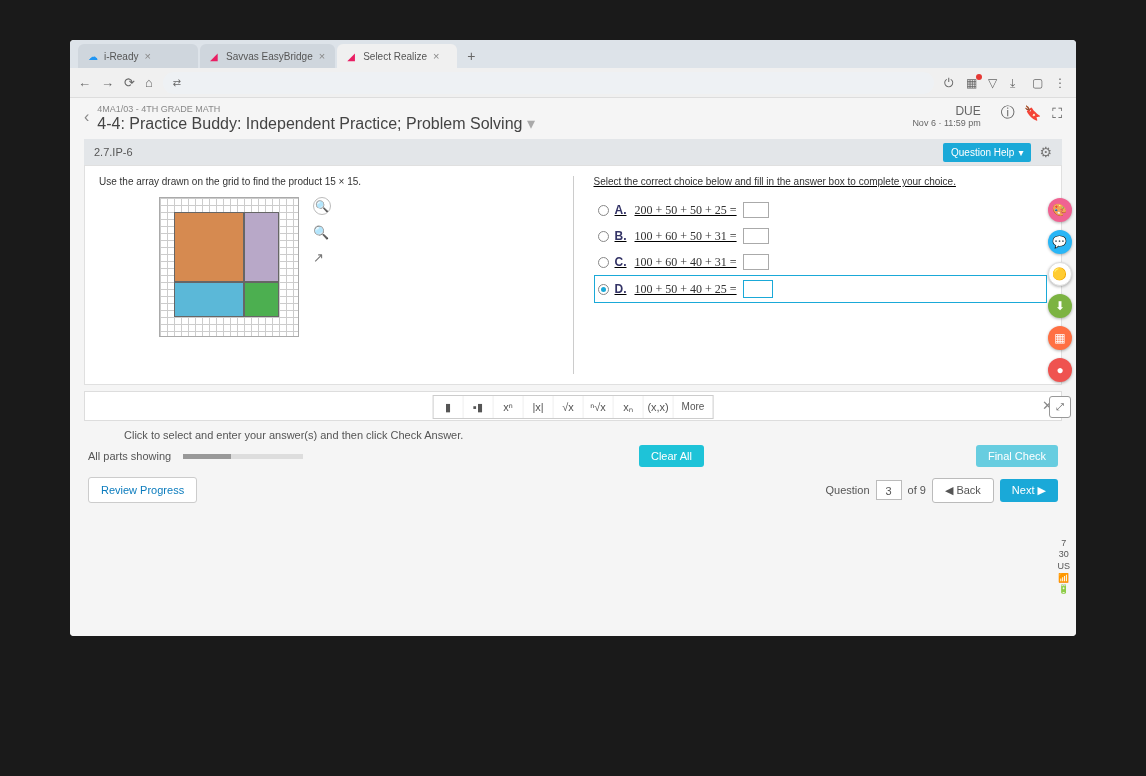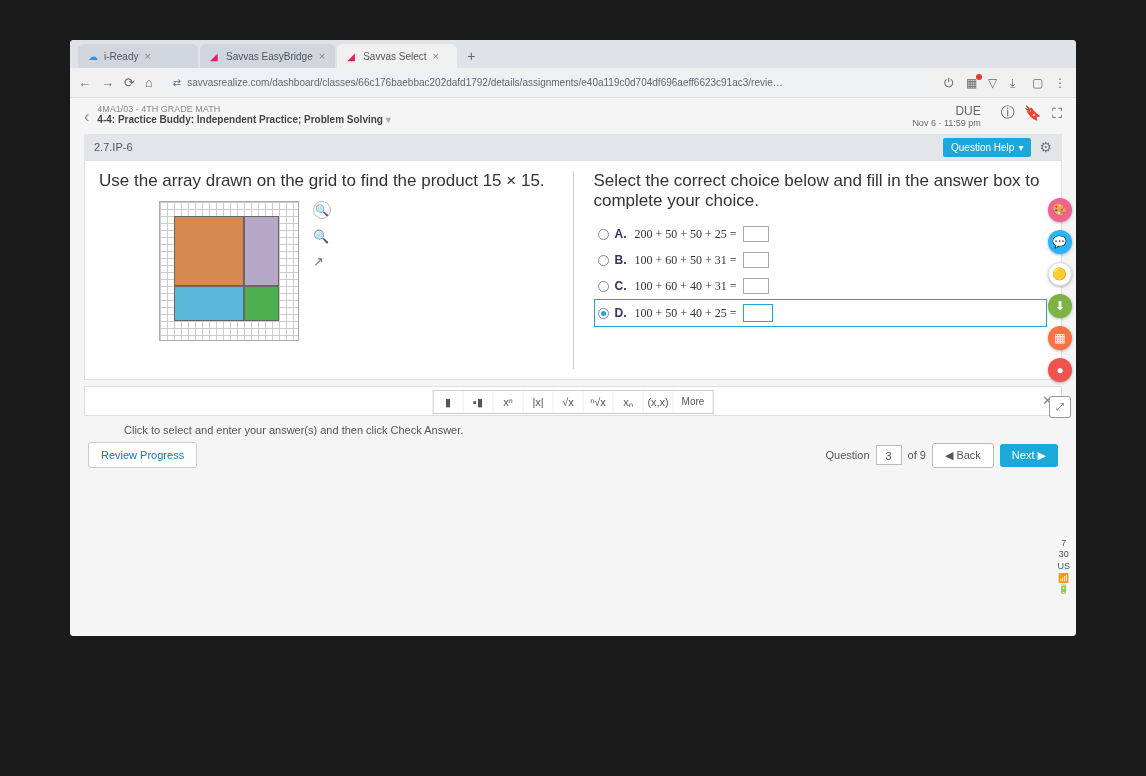--- a/index.html
+++ b/index.html
@@ -20,34 +20,34 @@
   .ext { display: flex; gap: 8px; align-items: center; }
   .ext-ico { width: 14px; height: 14px; font-size: 12px; color: #666; position: relative; }
   .red-dot { width: 6px; height: 6px; background: #e53935; border-radius: 50%; display: inline-block; }
 
   
   .content { flex: 1; background: #f5f5f5; position: relative; display: flex; flex-direction: column; }
 
   .crumb-row { display: flex; align-items: flex-start; padding: 6px 14px 2px; gap: 8px; }
   .back-chev { color: #888; font-size: 16px; padding-top: 4px; }
   .crumbtext .sup { font-size: 9px; color: #888; }
-  .crumbtext .main { font-size: 10px; color: #444; font-weight: 700; }
+  .crumbtext .main { font-size: 16px; color: #444; font-weight: 400; }
   .due-block { margin-left: auto; text-align: right; font-size: 9px; color: #666; }
   .due-block .d1 { font-size: 12px; }
   .top-icons { display: flex; gap: 10px; align-items: center; margin-left: 12px; font-size: 14px; color: #555; }
 
   .qbar { background: #e3e6e9; margin: 4px 14px 0; height: 26px; display: flex; align-items: center; padding: 0 10px; font-size: 11px; color: #555; }
   .qbar .spacer { flex: 1; }
   .qhelp { background: #1aa9d8; color: #fff; font-size: 10px; padding: 4px 8px; border-radius: 2px; display: flex; align-items: center; gap: 4px; }
   .gear { color: #777; font-size: 14px; margin-left: 8px; }
 
   .problem { background: #fff; margin: 0 14px; border: 1px solid #e0e0e0; padding: 10px 14px; display: flex; gap: 20px; min-height: 220px; }
   .pleft { flex: 1; }
-  .pright { flex: 1; }
-  .ptitle { font-size: 17px; color: #333; margin-bottom: 10px; }
+  .pright { flex: 1; text-decoration: underline; }
+  .ptitle { font-size: 10px; color: #333; margin-bottom: 10px; }
   .divider { width: 1px; background: #ccc; }
 
   .gridwrap { display: flex; align-items: flex-start; gap: 14px; margin-left: 60px; margin-top: 6px; }
   .grid { width: 140px; height: 140px; background-image:
       linear-gradient(#ccc 1px, transparent 1px),
       linear-gradient(90deg, #ccc 1px, transparent 1px);
     background-size: 7px 7px; border: 1px solid #aaa; position: relative; }
   .block { position: absolute; border: 1px solid #666; }
   .b-orange { background: #d68a50; top: 14px; left: 14px; width: 70px; height: 70px; }
   .b-purple { background: #b8a8c8; top: 14px; left: 84px; width: 35px; height: 70px; }
@@ -103,34 +103,33 @@
       <span>i-Ready</span>
       <span class="tab-close">×</span>
     </div>
     <div class="tab inactive">
       <span class="tab-icon" style="color:#e91e63">◢</span>
       <span>Savvas EasyBridge</span>
       <span class="tab-close">×</span>
     </div>
     <div class="tab">
       <span class="tab-icon" style="color:#e91e63">◢</span>
-      <span>Savvas Select</span>
+      <span>Select Realize</span>
       <span class="tab-close">×</span>
     </div>
     <div class="newtab">+</div>
   </div>
 
   <div class="addrbar">
     <span class="nav-ico">←</span>
     <span class="nav-ico">→</span>
     <span class="nav-ico">⟳</span>
     <span class="nav-ico">⌂</span>
     <div class="url">
       <span style="margin-right:6px">⇄</span>
-      <span>savvasrealize.com/dashboard/classes/66c176baebbac202dafd1792/details/assignments/e40a119c0d704df696aeff6623c91ac3/revie…</span>
     </div>
     <div class="ext">
       <span class="ext-ico">⏻</span>
       <span class="ext-ico">▦<span class="red-dot" style="position:absolute;top:-2px;right:-2px"></span></span>
       <span class="ext-ico">▽</span>
       <span class="ext-ico">⤓</span>
       <span class="ext-ico">▢</span>
       <span class="ext-ico">⋮</span>
     </div>
   </div>
@@ -223,20 +222,27 @@
         <div class="mtool">ⁿ√x</div>
         <div class="mtool">xₙ</div>
         <div class="mtool">(x,x)</div>
         <div class="mtool">More</div>
       </div>
       <span class="mclose">✕</span>
     </div>
 
     <div class="hint">Click to select and enter your answer(s) and then click Check Answer.</div>
 
+    <div class="statusrow">
+      <span style="font-size:11px;color:#555">All parts showing</span>
+      <div class="prog"></div>
+      <span class="flex1"></span>
+      <button class="btn btn-teal" style="margin-right:260px">Clear All</button>
+      <button class="btn btn-teal faded">Final Check</button>
+    </div>
 
     <div class="navrow">
       <button class="review">Review Progress</button>
       <div class="qnav">
         <span>Question</span>
         <span class="qbox">3</span>
         <span>of 9</span>
         <button class="btn btn-outline">◀ Back</button>
         <button class="btn btn-blue">Next ▶</button>
       </div>

